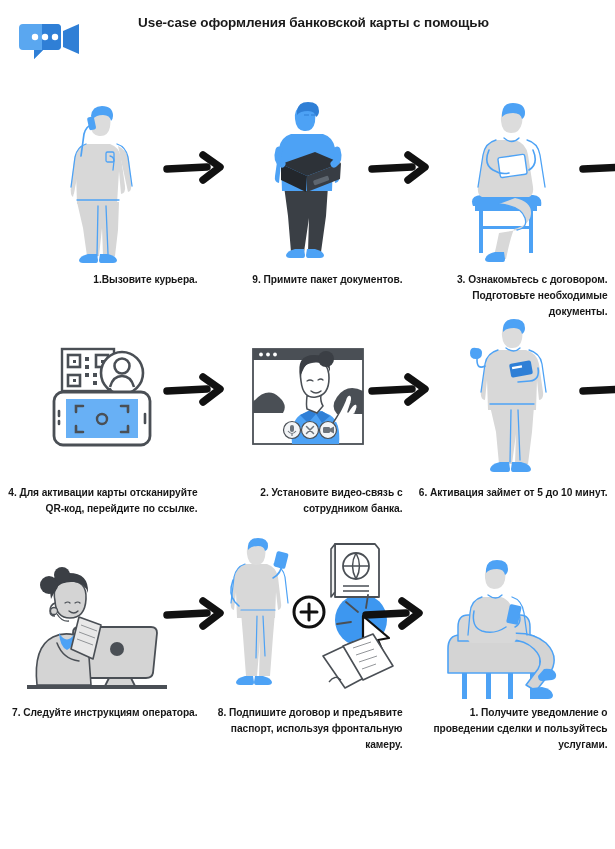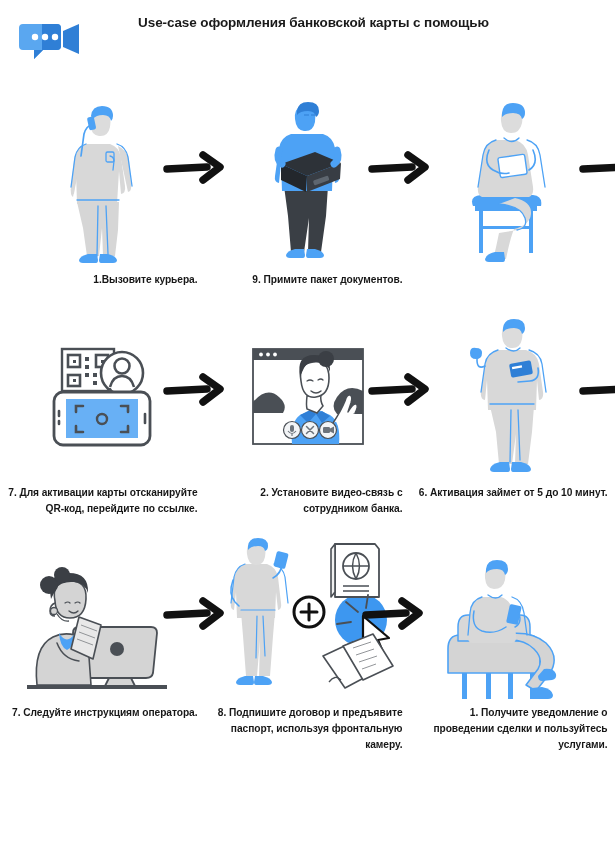--- a/index.html
+++ b/index.html
@@ -221,20 +221,21 @@
             </g>
           </svg>
         </div>
         <span class="arrow wide">
           <svg width="70" height="34" viewBox="0 0 70 34">
             <path d="M4 19 L44 17" stroke="#111111" stroke-width="7.5" stroke-linecap="round"></path>
             <path d="M40 5 L57 17 L40 30" stroke="#111111" stroke-width="7.5" fill="none" stroke-linecap="round" stroke-linejoin="round"></path>
           </svg>
         </span>
       </div>
+      <div class="caption cap-row1">3. Ознакомьтесь с договором. Подготовьте необходимые документы.</div>
     </div>
   </div>
 
   <div class="row row2 r2">
 
     <div class="cell">
       <div class="art">
         <div class="art-inner" style="align-items:center;">
           <svg width="125" height="120" viewBox="0 0 125 120">
 
@@ -274,21 +275,21 @@
             <path d="M105 77 v9" stroke="#4a4f55" stroke-width="2.6" stroke-linecap="round"></path>
           </svg>
         </div>
         <span class="arrow" style="top:58px;">
           <svg width="70" height="34" viewBox="0 0 70 34">
             <path d="M4 19 L44 17" stroke="#111111" stroke-width="7.5" stroke-linecap="round"></path>
             <path d="M40 5 L57 17 L40 30" stroke="#111111" stroke-width="7.5" fill="none" stroke-linecap="round" stroke-linejoin="round"></path>
           </svg>
         </span>
       </div>
-      <div class="caption">7.  Для активации карты отсканируйте QR-код, перейдите по ссылке.</div>
+      <div class="caption">4.  Для активации карты отсканируйте QR-код, перейдите по ссылке.</div>
     </div>
 
     <div class="cell">
       <div class="art">
         <div class="art-inner" style="align-items:center;">
           <svg width="125" height="115" viewBox="0 0 125 115">
             <rect x="8" y="10" width="110" height="95" fill="#ffffff" stroke="#4a4f55" stroke-width="1.8"></rect>
             <rect x="8" y="10" width="110" height="11" fill="#4a4f55"></rect>
             <circle cx="16" cy="15.5" r="1.9" fill="#ffffff"></circle>
             <circle cx="23" cy="15.5" r="1.9" fill="#ffffff"></circle>

